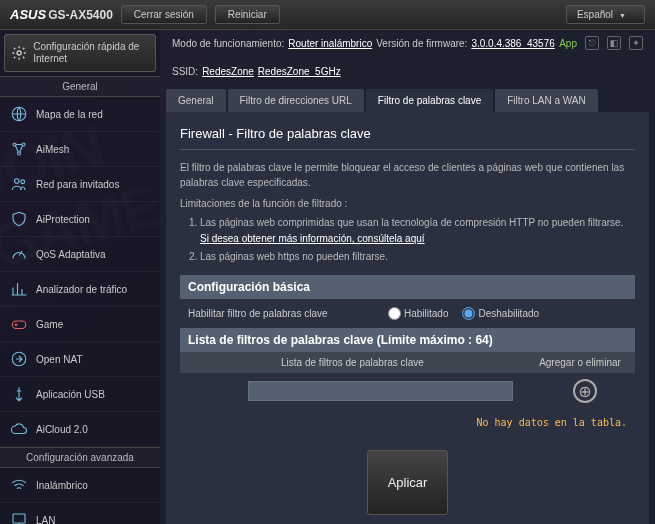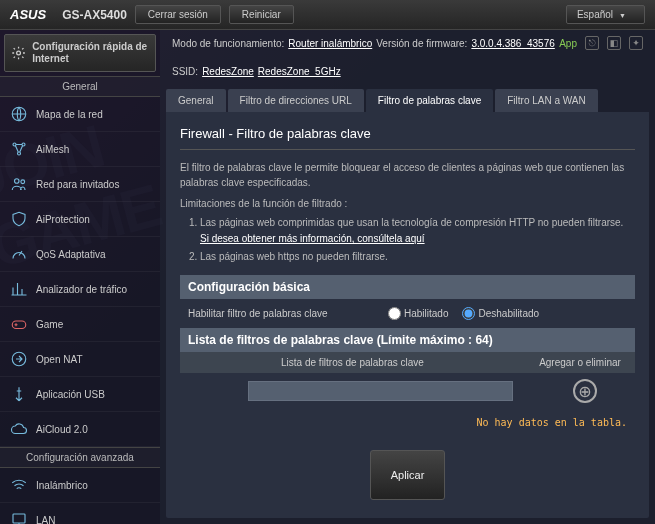--- a/index.html
+++ b/index.html
@@ -1,32 +1,32 @@
 <!DOCTYPE html>
 <html><head>
 <meta charset="utf-8">
 <style>
 * { margin: 0; padding: 0; box-sizing: border-box; }
 body { font-family: Arial, sans-serif; font-size: 11px; background: #1a1a2e; color: #ccc; width: 655px; height: 524px; overflow: hidden; position: relative; }
 .bg-overlay { position: absolute; inset: 0; background: linear-gradient(135deg, #2a1a3a 0%, #1a1a2e 40%, #1a1a2e 100%); z-index: 0; }
 .bg-text { position: absolute; left: -20px; top: 120px; font-size: 60px; font-weight: bold; color: rgba(80,80,120,0.15); transform: rotate(-15deg); z-index: 0; letter-spacing: -2px; line-height: 1.2; }
 .container { position: relative; z-index: 1; display: flex; flex-direction: column; height: 100%; }
 .topbar { display: flex; align-items: center; background: linear-gradient(180deg, #3a3a3a 0%, #252525 100%); border-bottom: 1px solid #444; height: 30px; padding: 0 10px; }
-.logo-area { display: flex; align-items: flex-end; gap: 16px; }
+.logo-area { display: flex; align-items: flex-end; gap: 2px; }
 .logo-text { color: #fff; font-weight: bold; font-size: 13px; font-style: italic; }
 .model-text { color: #ddd; font-weight: bold; font-size: 12px; }
 .top-btn { background: linear-gradient(180deg, #444 0%, #222 100%); border: 1px solid #555; color: #ccc; font-size: 10px; padding: 3px 12px; margin-left: 8px; cursor: pointer; border-radius: 2px; }
 .top-right { margin-left: auto; display: flex; align-items: center; gap: 6px; }
 .lang-select { background: linear-gradient(180deg, #444 0%, #222 100%); border: 1px solid #555; color: #ccc; font-size: 10px; padding: 3px 18px 3px 10px; cursor: pointer; border-radius: 2px; position: relative; }
 .lang-select::after { content: '▼'; font-size: 7px; margin-left: 6px; }
 .main { display: flex; flex: 1; overflow: hidden; }
 .sidebar { width: 160px; background: rgba(20,20,30,0.5); overflow-y: auto; }
 .sidebar-top { background: linear-gradient(180deg, #3a3a3a 0%, #252525 100%); border: 1px solid #555; margin: 4px; padding: 6px; display: flex; align-items: center; gap: 6px; cursor: pointer; border-radius: 2px; }
 .sidebar-top .icn { width: 20px; height: 20px; display: flex; align-items: center; justify-content: center; }
-.sidebar-top-text { font-size: 10px; font-weight: bold; line-height: 1.2; }
+.sidebar-top-text { font-size: 10px; font-weight: normal; line-height: 1.2; }
 .sidebar-header { text-align: center; font-size: 10px; color: #bbb; padding: 4px 0; background: rgba(50,50,60,0.3); border-top: 1px solid #444; border-bottom: 1px solid #444; }
 .sidebar-item { display: flex; align-items: center; gap: 8px; padding: 8px 10px; cursor: pointer; border-bottom: 1px solid rgba(80,80,90,0.2); font-size: 10px; }
 .sidebar-item .icn { width: 18px; height: 18px; display: flex; align-items: center; justify-content: center; color: #7bd; }
 .content { flex: 1; background: rgba(30,35,45,0.6); overflow-y: auto; padding: 0; }
 .info-header { padding: 6px 12px; font-size: 10px; display: flex; flex-wrap: wrap; align-items: center; gap: 4px; }
 .info-label { color: #ccc; }
 .info-link { color: #fff; text-decoration: underline; cursor: pointer; }
 .info-right { margin-left: auto; display: flex; align-items: center; gap: 8px; }
 .app-text { color: #8c5; cursor: pointer; }
 .mini-icon { width: 14px; height: 14px; border: 1px solid #666; border-radius: 2px; cursor: pointer; display: inline-flex; align-items: center; justify-content: center; font-size: 9px; color: #888; }
@@ -47,21 +47,21 @@
 .radio-opt input { accent-color: #5af; }
 .table-hdr { display: flex; background: #3d4550; font-size: 10px; color: #ccc; }
 .table-hdr > div { padding: 5px 8px; text-align: center; }
 .col-keyword { flex: 1; }
 .col-action { width: 110px; }
 .table-row { display: flex; background: #2a3040; padding: 6px 8px; align-items: center; }
 .keyword-input { flex: 1; margin: 0 60px; background: #556070; border: 1px solid #667080; height: 20px; color: #fff; padding: 0 6px; }
 .add-btn { width: 24px; height: 24px; border-radius: 50%; border: 2px solid #aaa; background: transparent; color: #aaa; font-size: 16px; cursor: pointer; display: flex; align-items: center; justify-content: center; margin-left: auto; margin-right: 30px; }
 .no-data { text-align: right; padding: 8px; font-size: 10px; color: #fb5; font-family: monospace; background: #2a3040; }
 .apply-row { text-align: center; padding: 14px 0 4px 0; }
-.apply-btn { background: linear-gradient(180deg, #444 0%, #222 100%); border: 1px solid #555; color: #eee; font-size: 11px; padding: 18px 20px; cursor: pointer; border-radius: 3px; }
+.apply-btn { background: linear-gradient(180deg, #444 0%, #222 100%); border: 1px solid #555; color: #eee; font-size: 13px; padding: 24px 20px; cursor: pointer; border-radius: 3px; }
 svg { width: 100%; height: 100%; }
 </style>
 </head>
 <body>
 
 <div class="bg-overlay"></div>
 <div class="bg-text">JOIN<br>GAME</div>
 
 <div class="container">
   <div class="topbar">

